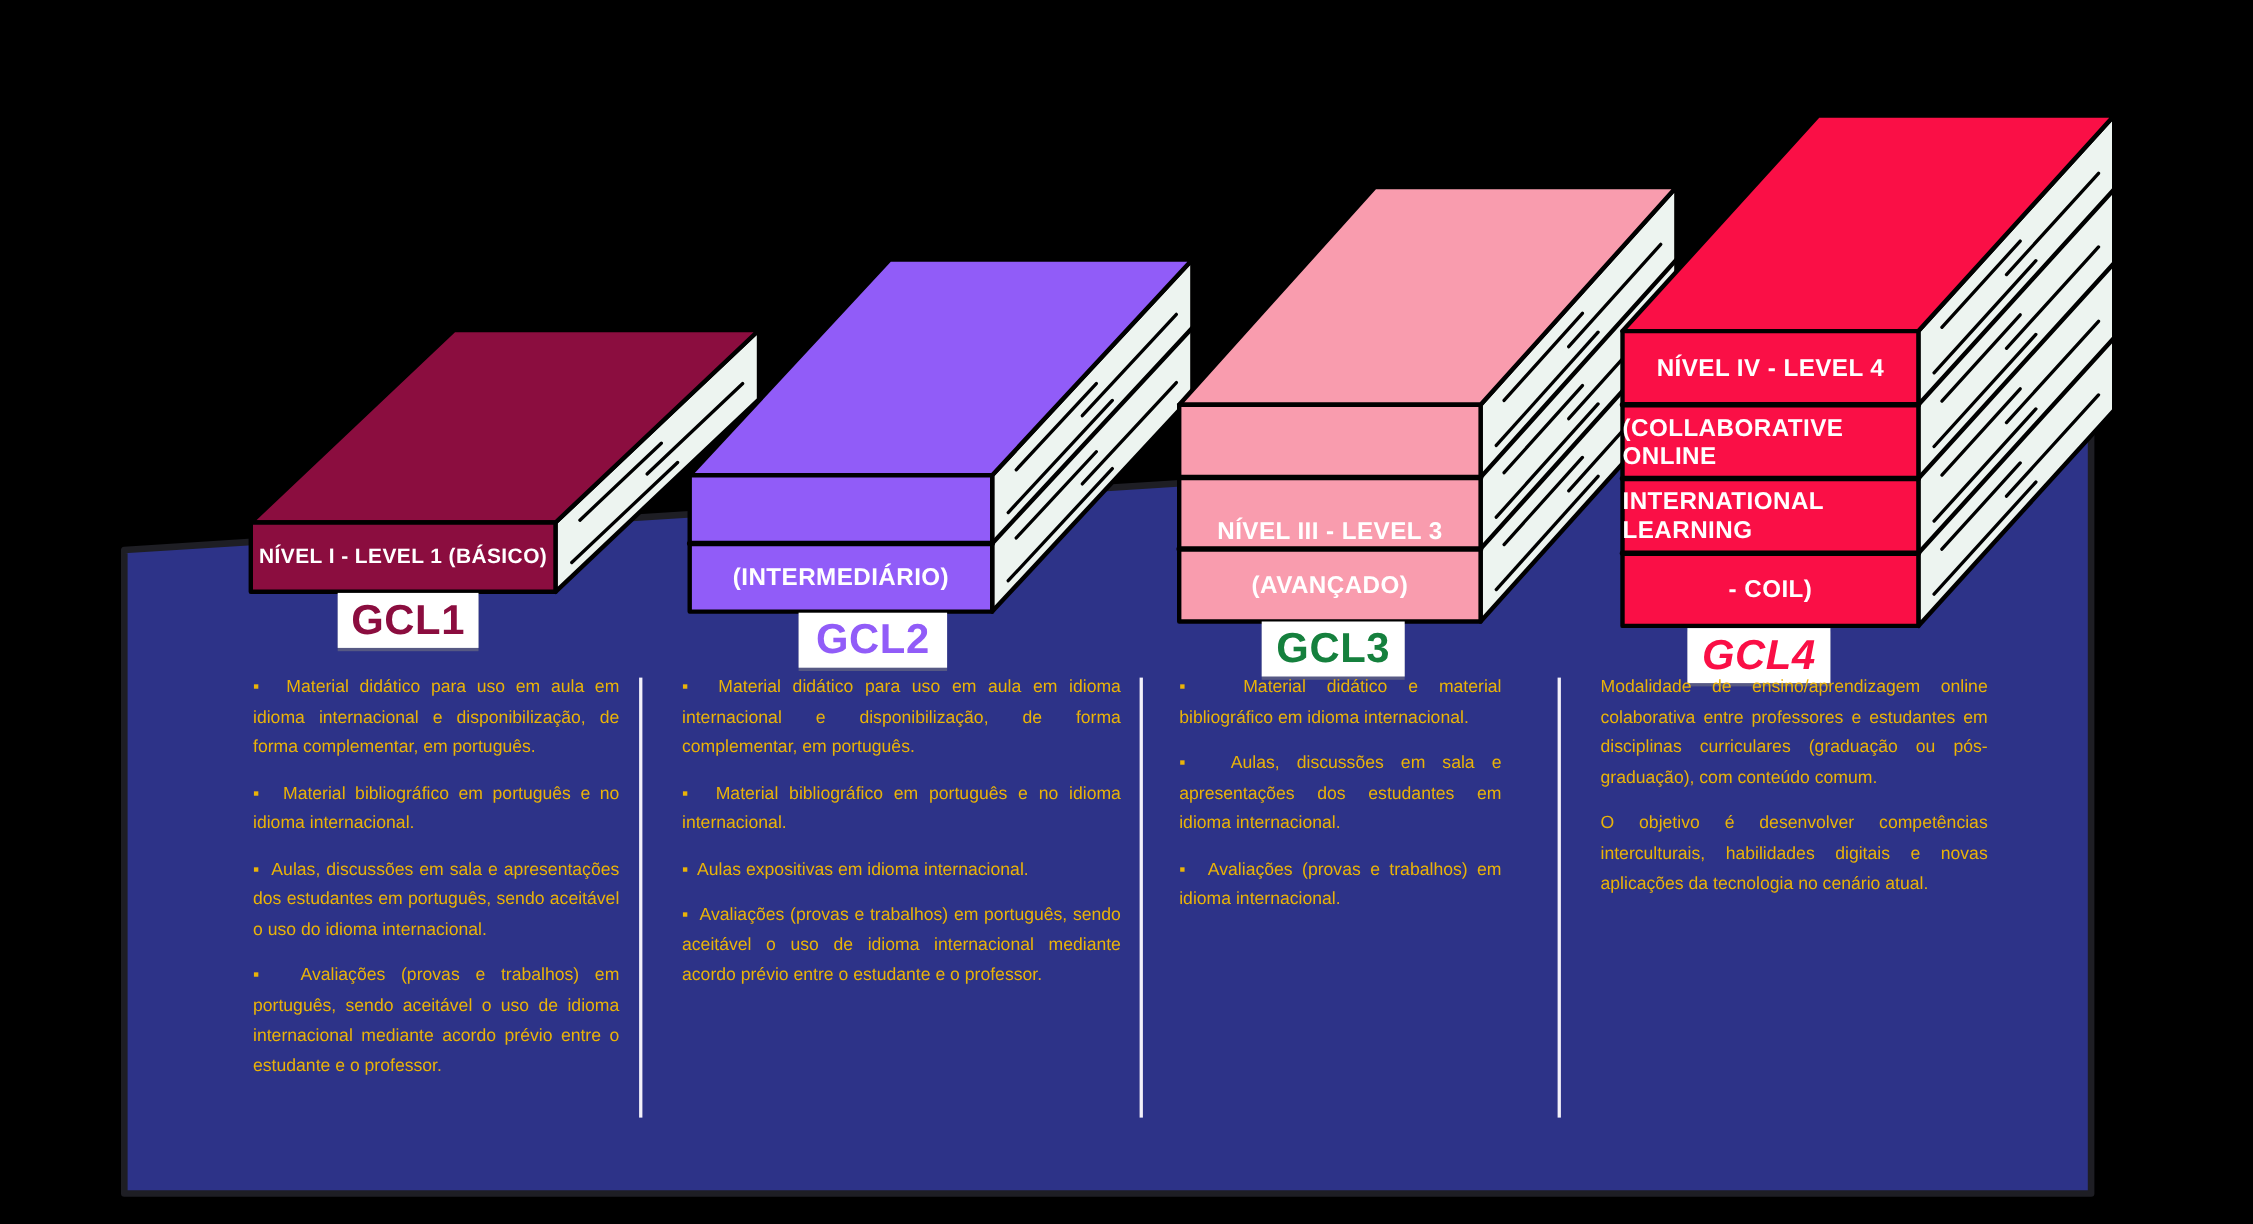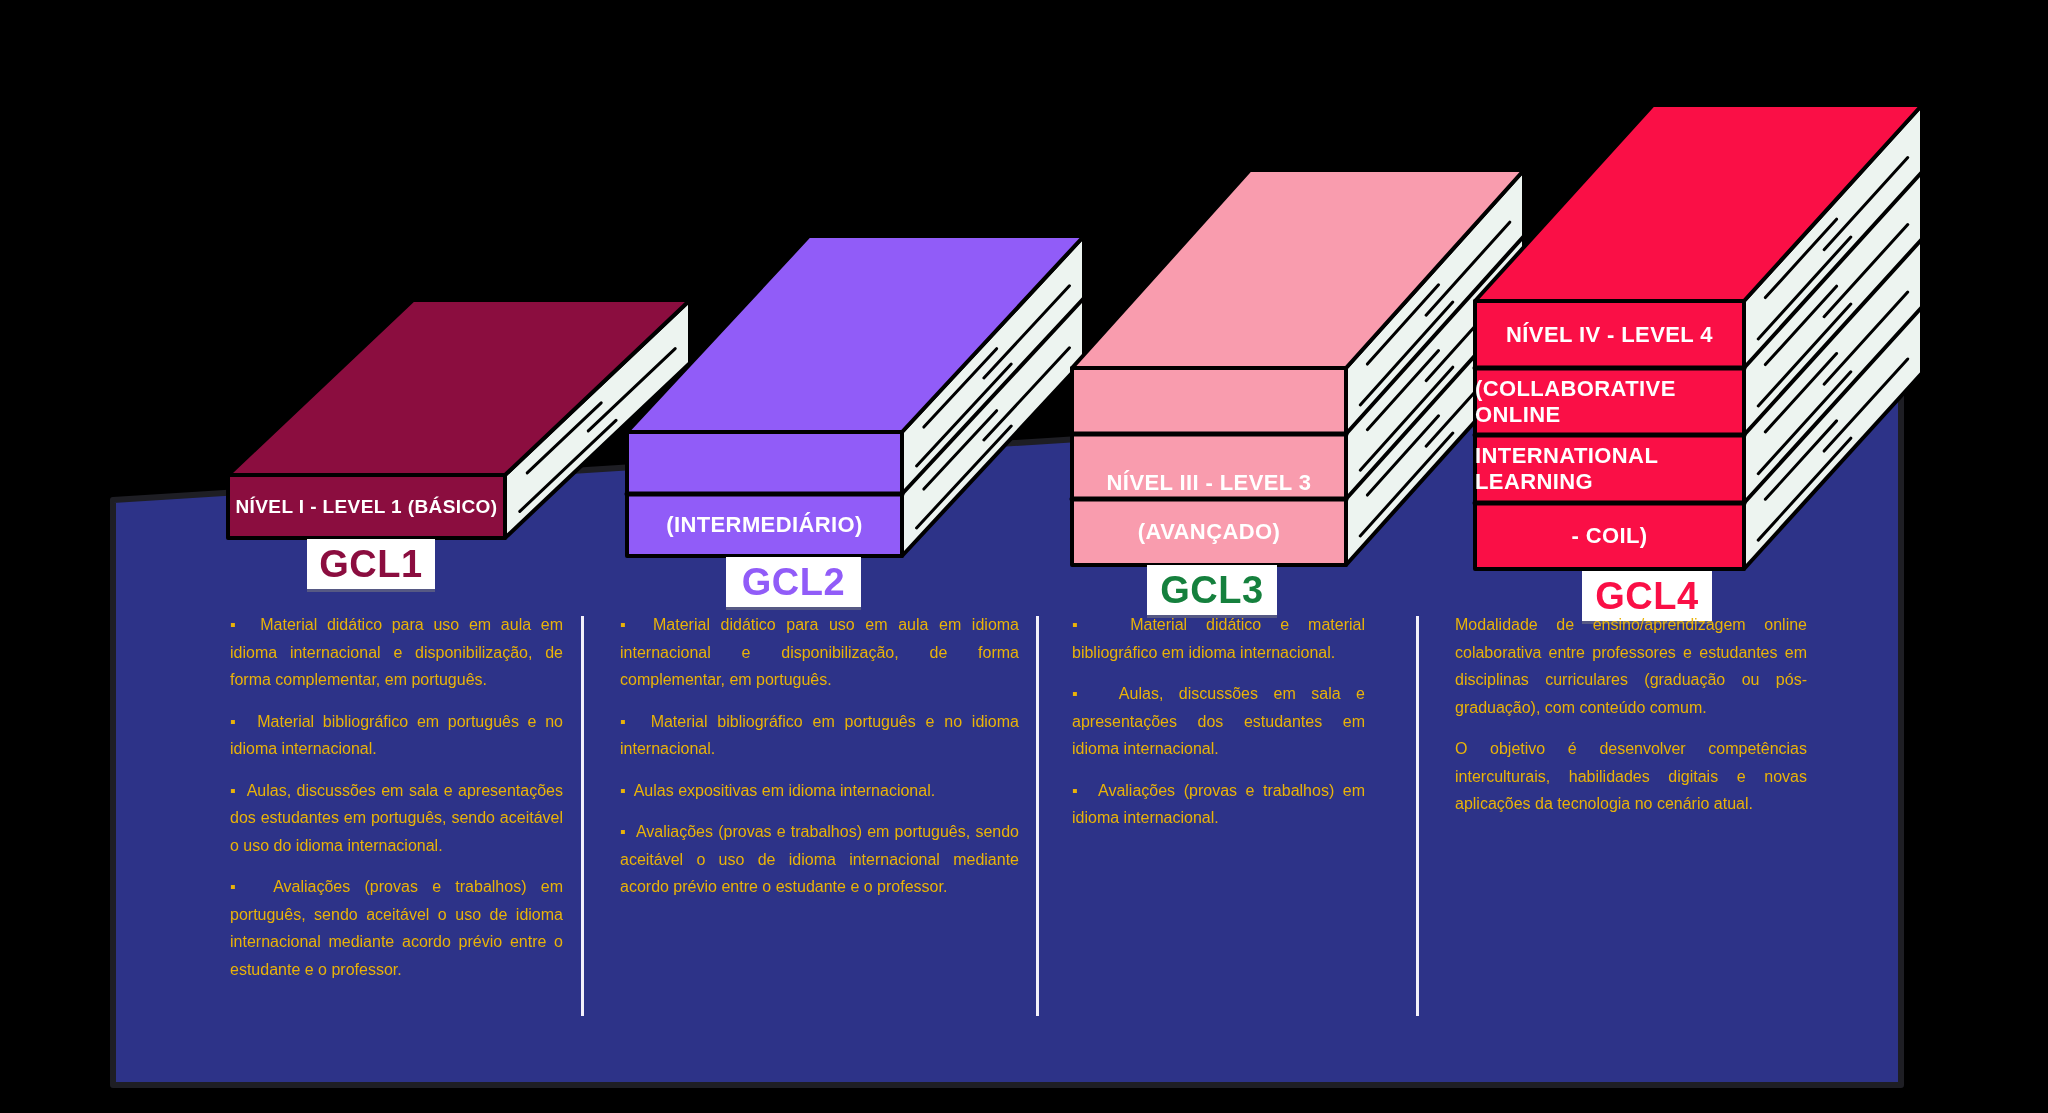--- a/index.html
+++ b/index.html
@@ -87,21 +87,21 @@
   <div class="band" style="left:1072px;top:499px;width:274px;height:66px">(AVANÇADO)</div>
 
   <div class="band" style="left:1475px;top:301px;width:269px;height:67px">NÍVEL IV - LEVEL 4</div>
   <div class="band" style="left:1475px;top:368px;width:269px;height:67px">(COLLABORATIVE ONLINE</div>
   <div class="band" style="left:1475px;top:435px;width:269px;height:68px">INTERNATIONAL LEARNING</div>
   <div class="band" style="left:1475px;top:503px;width:269px;height:66px">- COIL)</div>
 
   <div class="gcl-tag" style="left: 307px; top: 539px; width: 128px; height: 50px; color: rgb(139, 13, 63);">GCL1</div>
   <div class="gcl-tag" style="left: 698px; top: 557px; width: 135px; height: 50px; color: rgb(145, 92, 248); margin-left: 28px;">GCL2</div>
   <div class="gcl-tag" style="left: 1147px; top: 565px; width: 130px; height: 50px; color: #15803d;">GCL3</div>
-  <div class="gcl-tag" style="left: 1582px; top: 571px; width: 130px; height: 50px; color: rgb(250, 15, 70);">GCL4</div>
+  <div class="gcl-tag" style="left: 1534px; top: 571px; width: 130px; height: 50px; color: rgb(250, 15, 70); font-style: italic;">GCL4</div>
 
   <div class="col" style="left:230px;top:611px;width:333px">
     <p>▪&nbsp; Material didático para uso em aula em idioma internacional e disponibilização, de forma complementar, em português.</p>
     <p>▪&nbsp; Material bibliográfico em português e no idioma internacional.</p>
     <p>▪&nbsp; Aulas, discussões em sala e apresentações dos estudantes em português, sendo aceitável o uso do idioma internacional.</p>
     <p>▪&nbsp; Avaliações (provas e trabalhos) em português, sendo aceitável o uso de idioma internacional mediante acordo prévio entre o estudante e o professor.</p>
   </div>
 
   <div class="divider" style="left:581px;top:616px;height:400px"></div>
 

